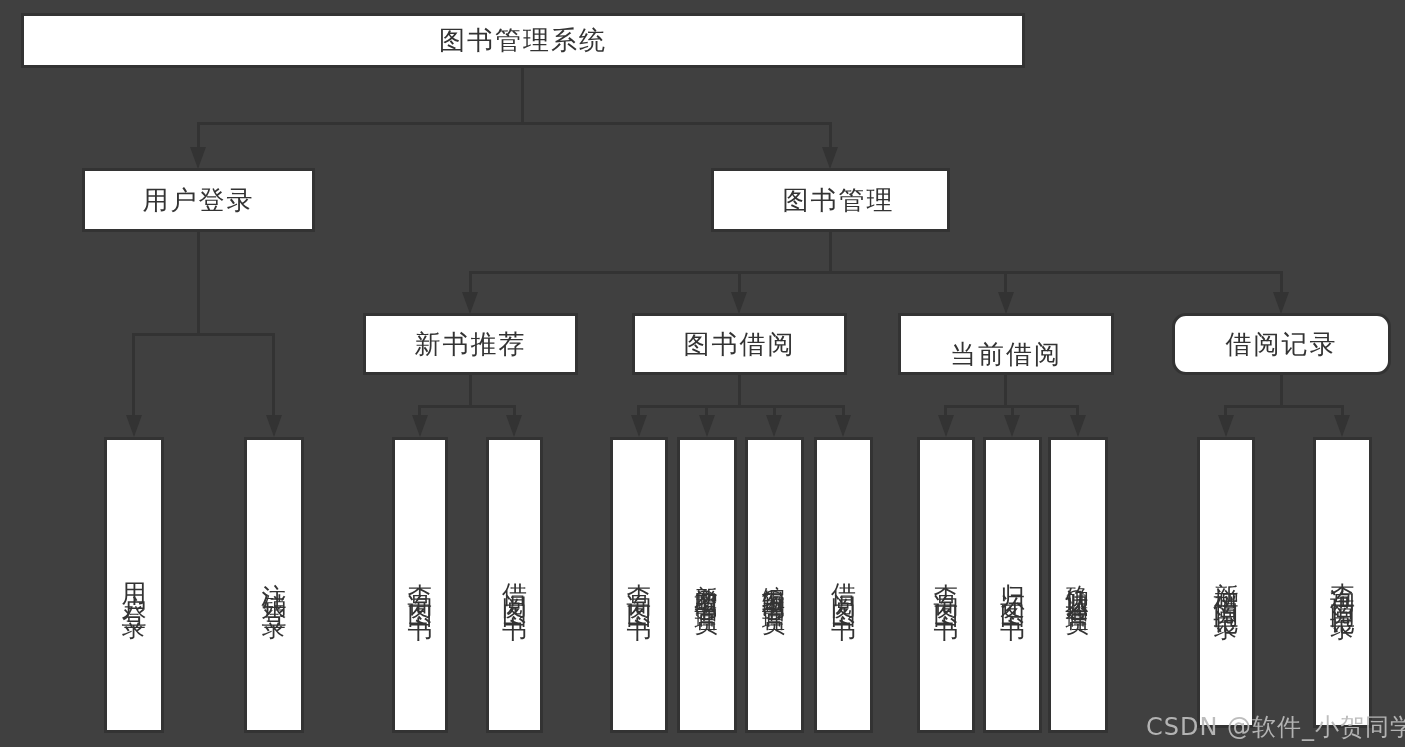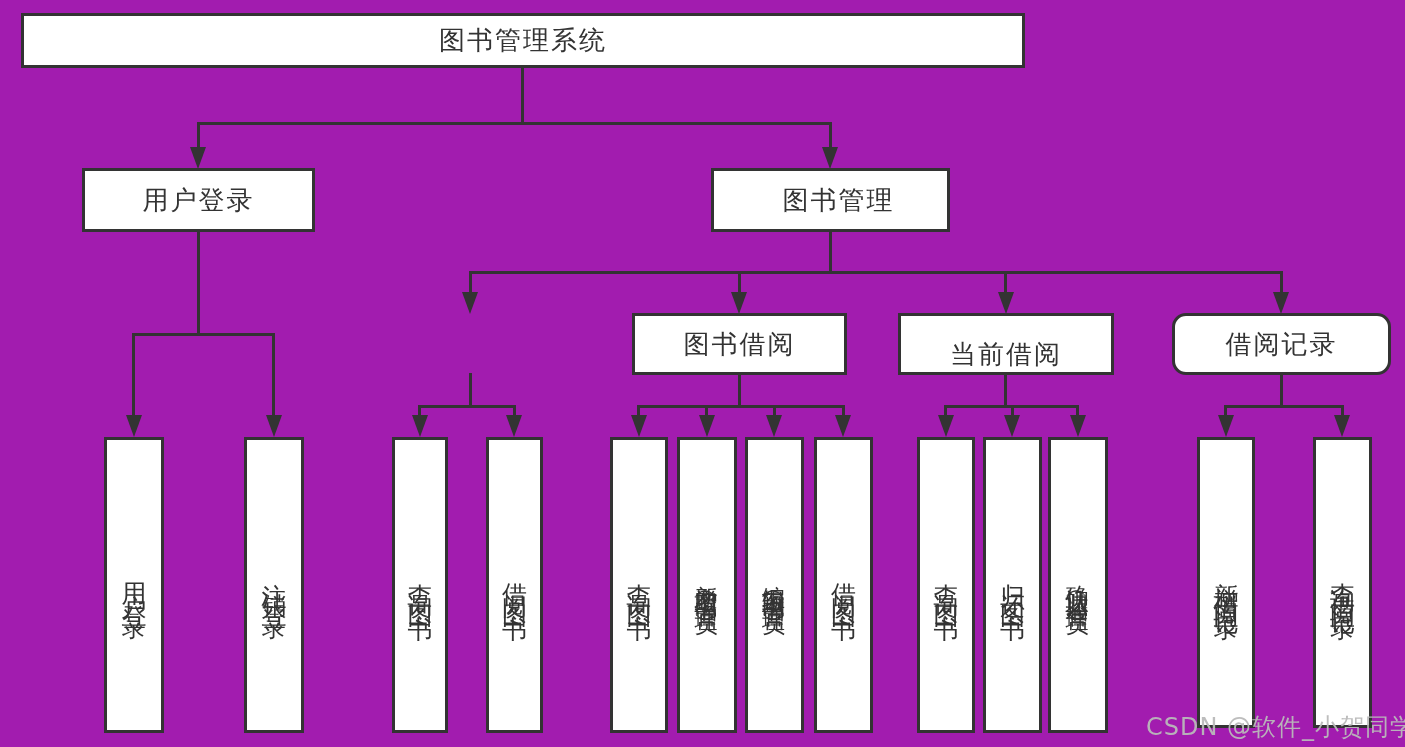--- a/index.html
+++ b/index.html
@@ -1,20 +1,20 @@
 <!DOCTYPE html>
 <html><head>
 <meta charset="utf-8">
 <style>
   * { margin:0; padding:0; box-sizing:border-box; }
   html,body { background:#fff; }
   body { font-family:"DejaVu Sans","Liberation Sans",sans-serif; }
   #canvas {
     position:relative; width:1405px; height:747px;
-    background:#a21caf; overflow:hidden;
+    background:#404040; overflow:hidden;
   }
   
   .hbox {
     position:absolute; border:3px solid #333; background:#fff;
     display:flex; align-items:center; justify-content:center;
     font-size:26px; color:#333; letter-spacing:2px; z-index:2;
   }
   .vbox {
     position:absolute; border:3px solid #333; background:#fff;
     display:flex; align-items:center; justify-content:center; z-index:2;
@@ -109,20 +109,23 @@
     <span>图书管理系统</span>
   </div>
 
   <div class="hbox" style="left:82px;top:168px;width:233px;height:64px;">
     <span>用户登录</span>
   </div>
   <div class="hbox" style="left:711px;top:168px;width:239px;height:64px;padding-left:16px;">
     <span>图书管理</span>
   </div>
 
+  <div class="hbox" style="left:363px;top:313px;width:215px;height:62px;">
+    <span>新书推荐</span>
+  </div>
   <div class="hbox" style="left:632px;top:313px;width:215px;height:62px;">
     <span>图书借阅</span>
   </div>
   <div class="hbox" style="left:898px;top:313px;width:216px;height:62px;align-items:flex-end;">
     <span>当前借阅</span>
   </div>
   <div class="hbox" style="left:1172px;top:313px;width:219px;height:62px;border-radius:14px;">
     <span>借阅记录</span>
   </div>
 

